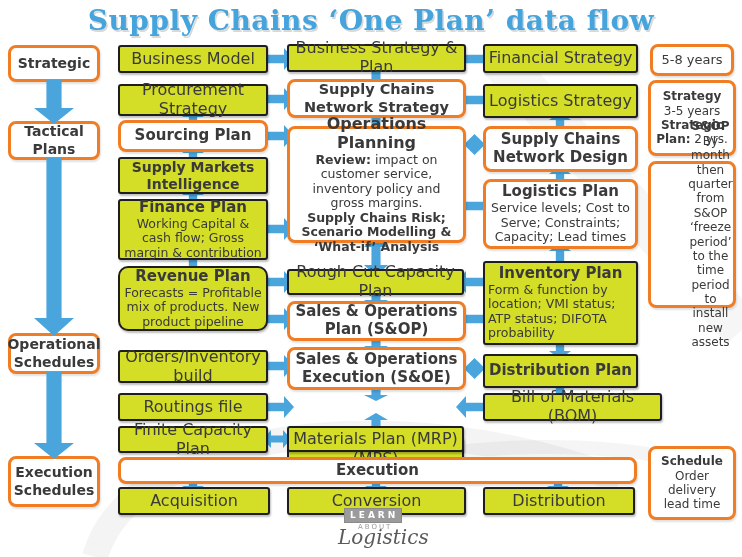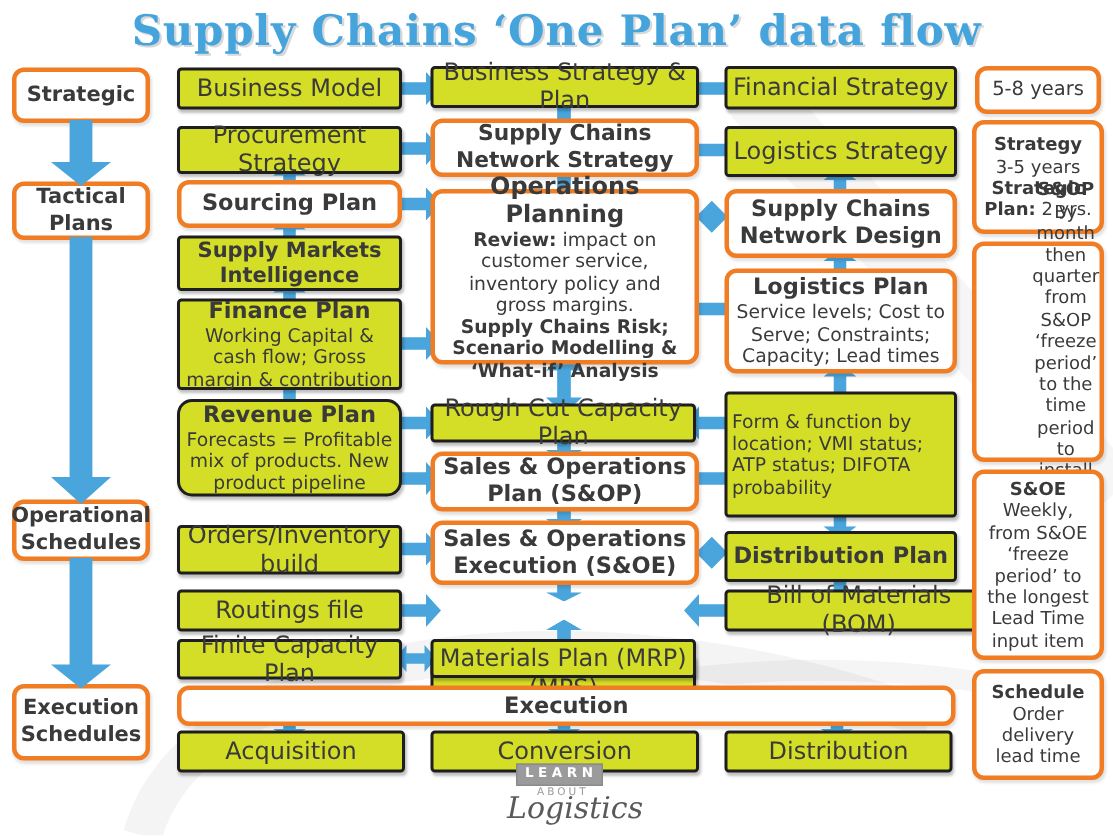--- a/index.html
+++ b/index.html
@@ -150,20 +150,21 @@
       <span>Logistics Strategy</span>
     </div>
   <div class="bx o t15" style="left:483px;top:126px;width:155px;height:46px;">
       <span>Supply Chains Network Design</span>
     </div>
   <div class="bx o" style="left:483px;top:179px;width:155px;height:70px;padding:1px 3px;">
     <span class="t15">Logistics Plan</span>
     <span class="body12">Service levels; Cost to Serve; Constraints; Capacity; Lead times</span>
   </div>
   <div class="bx g" style="left:483px;top:261px;width:155px;height:84px;padding:1px 3px;align-items:flex-start;text-align:left;">
+    <span class="t15" style="align-self:center;">Inventory Plan</span>
     <span class="body12">Form &amp; function by location; VMI status; ATP status; DIFOTA probability</span>
   </div>
   <div class="bx g t15" style="left:483px;top:354px;width:155px;height:34px;">
       <span>Distribution Plan</span>
     </div>
   <div class="bx g lbl" style="left:483px;top:393px;width:179px;height:28px;">
       <span>Bill of Materials (BOM)</span>
     </div>
   <div class="bx g lbl" style="left:483px;top:487px;width:152px;height:28px;">
       <span>Distribution</span>
@@ -173,24 +174,20 @@
       <span>5-8 years</span>
     </div>
   <div class="bx o note" style="left:648px;top:80px;width:88px;height:76px;">
     <span class="b" style="display:block;">Strategy</span>
     <span style="display:block;">3-5 years</span>
     <span><b>Strategic Plan:</b><span> 2 yrs.</span></span>
   </div>
   <div class="bx o note" style="left:648px;top:161px;width:88px;height:147px;padding-left:40px;">
     <span class="b">S&amp;OP</span>
     <span>By month then quarter from S&amp;OP ‘freeze period’ to the time period to install new assets</span>
-  </div>
-  <div class="bx o note" style="left:648px;top:313px;width:88px;height:127px;">
-    <span class="b">S&amp;OE</span>
-    <span>Weekly, from S&amp;OE ‘freeze period’ to the longest Lead Time input item</span>
   </div>
   <div class="bx o note" style="left:648px;top:446px;width:88px;height:74px;">
     <span class="b">Schedule</span>
     <span>Order delivery lead time</span>
   </div>
 
   <div class="a a-right" style="left:258px;top:48px;width:36px;height:22px;"></div>
   <div class="a a-right" style="left:258px;top:88px;width:36px;height:22px;"></div>
   <div class="a a-right" style="left:258px;top:125px;width:36px;height:22px;"></div>
   <div class="a a-right" style="left:258px;top:218px;width:36px;height:22px;"></div>

